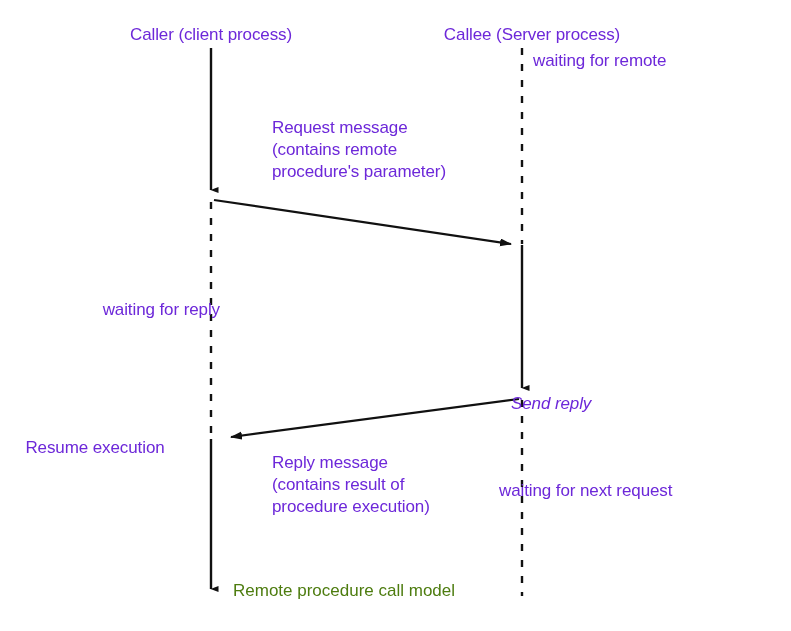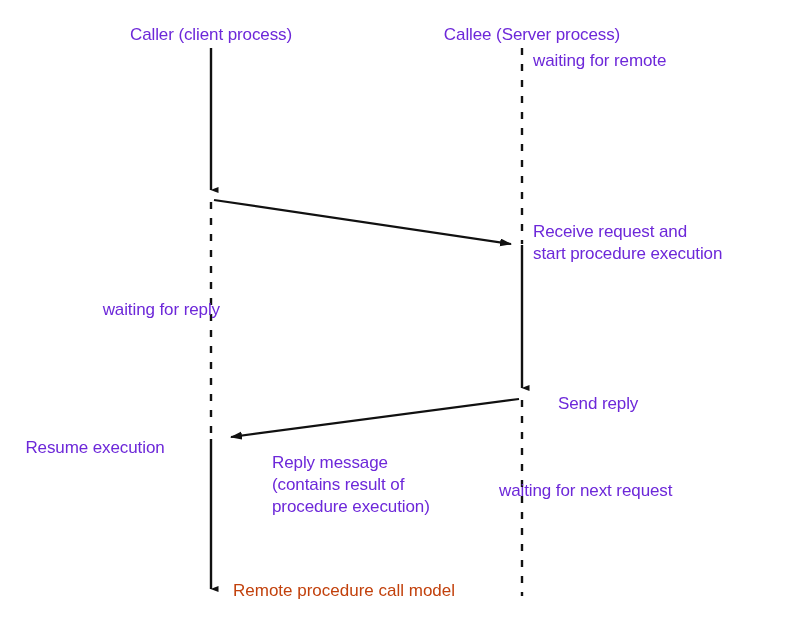--- a/index.html
+++ b/index.html
@@ -38,21 +38,21 @@
     text-align: right;
   }
   .lbl.left-align {
     text-align: left;
   }
   .lbl.center-align {
     text-align: center;
   }
   .caption {
     position: absolute;
-    color: #c2410c;
+    color: #4d7c0f;
     font-family: "Liberation Sans", sans-serif;
     font-size: 17px;
     line-height: 22px;
     white-space: pre;
     text-align: left;
   }
   .head {
     font-size: 17px;
   }
 </style>
@@ -86,33 +86,34 @@
 
     <line x1="519" y1="399" x2="231" y2="437" stroke="#111111" stroke-width="2.2" marker-end="url(#arrow-left)"></line>
   </svg>
 
   <div class="lbl head center-align" style="left:91px; top:24px; width:240px;">Caller (client process)</div>
 
   <div class="lbl head center-align" style="left:412px; top:24px; width:240px;">Callee (Server process)</div>
 
   <div class="lbl left-align" style="left:533px; top:50px;">waiting for remote</div>
 
-  <div class="lbl left-align" style="left:533px; top:221px;">Receive request and
-start procedure execution</div>
 
 
-  <div class="lbl left-align" style="left:558px; top:393px;">Send reply</div>
+  <div class="lbl left-align" style="left:511px; top:393px;font-style:italic;">Send reply</div>
 
   <div class="lbl left-align" style="left:499px; top:480px;">waiting for next request</div>
 
 
   <div class="lbl right-align" style="left:0px; top:299px; width:190px;margin-left:30px;">waiting for reply</div>
 
   <div class="lbl right-align" style="left:0px; top:437px; width:190px;text-align:center;">Resume execution</div>
 
+  <div class="lbl left-align" style="left:272px; top:117px;">Request message
+(contains remote
+procedure's parameter)</div>
 
   <div class="lbl left-align" style="left:272px; top:452px;">Reply message
 (contains result of
 procedure execution)</div>
 
   <div class="caption" style="left:233px; top:580px;">Remote procedure call model</div>
 
 </div>
 
 </body></html>

